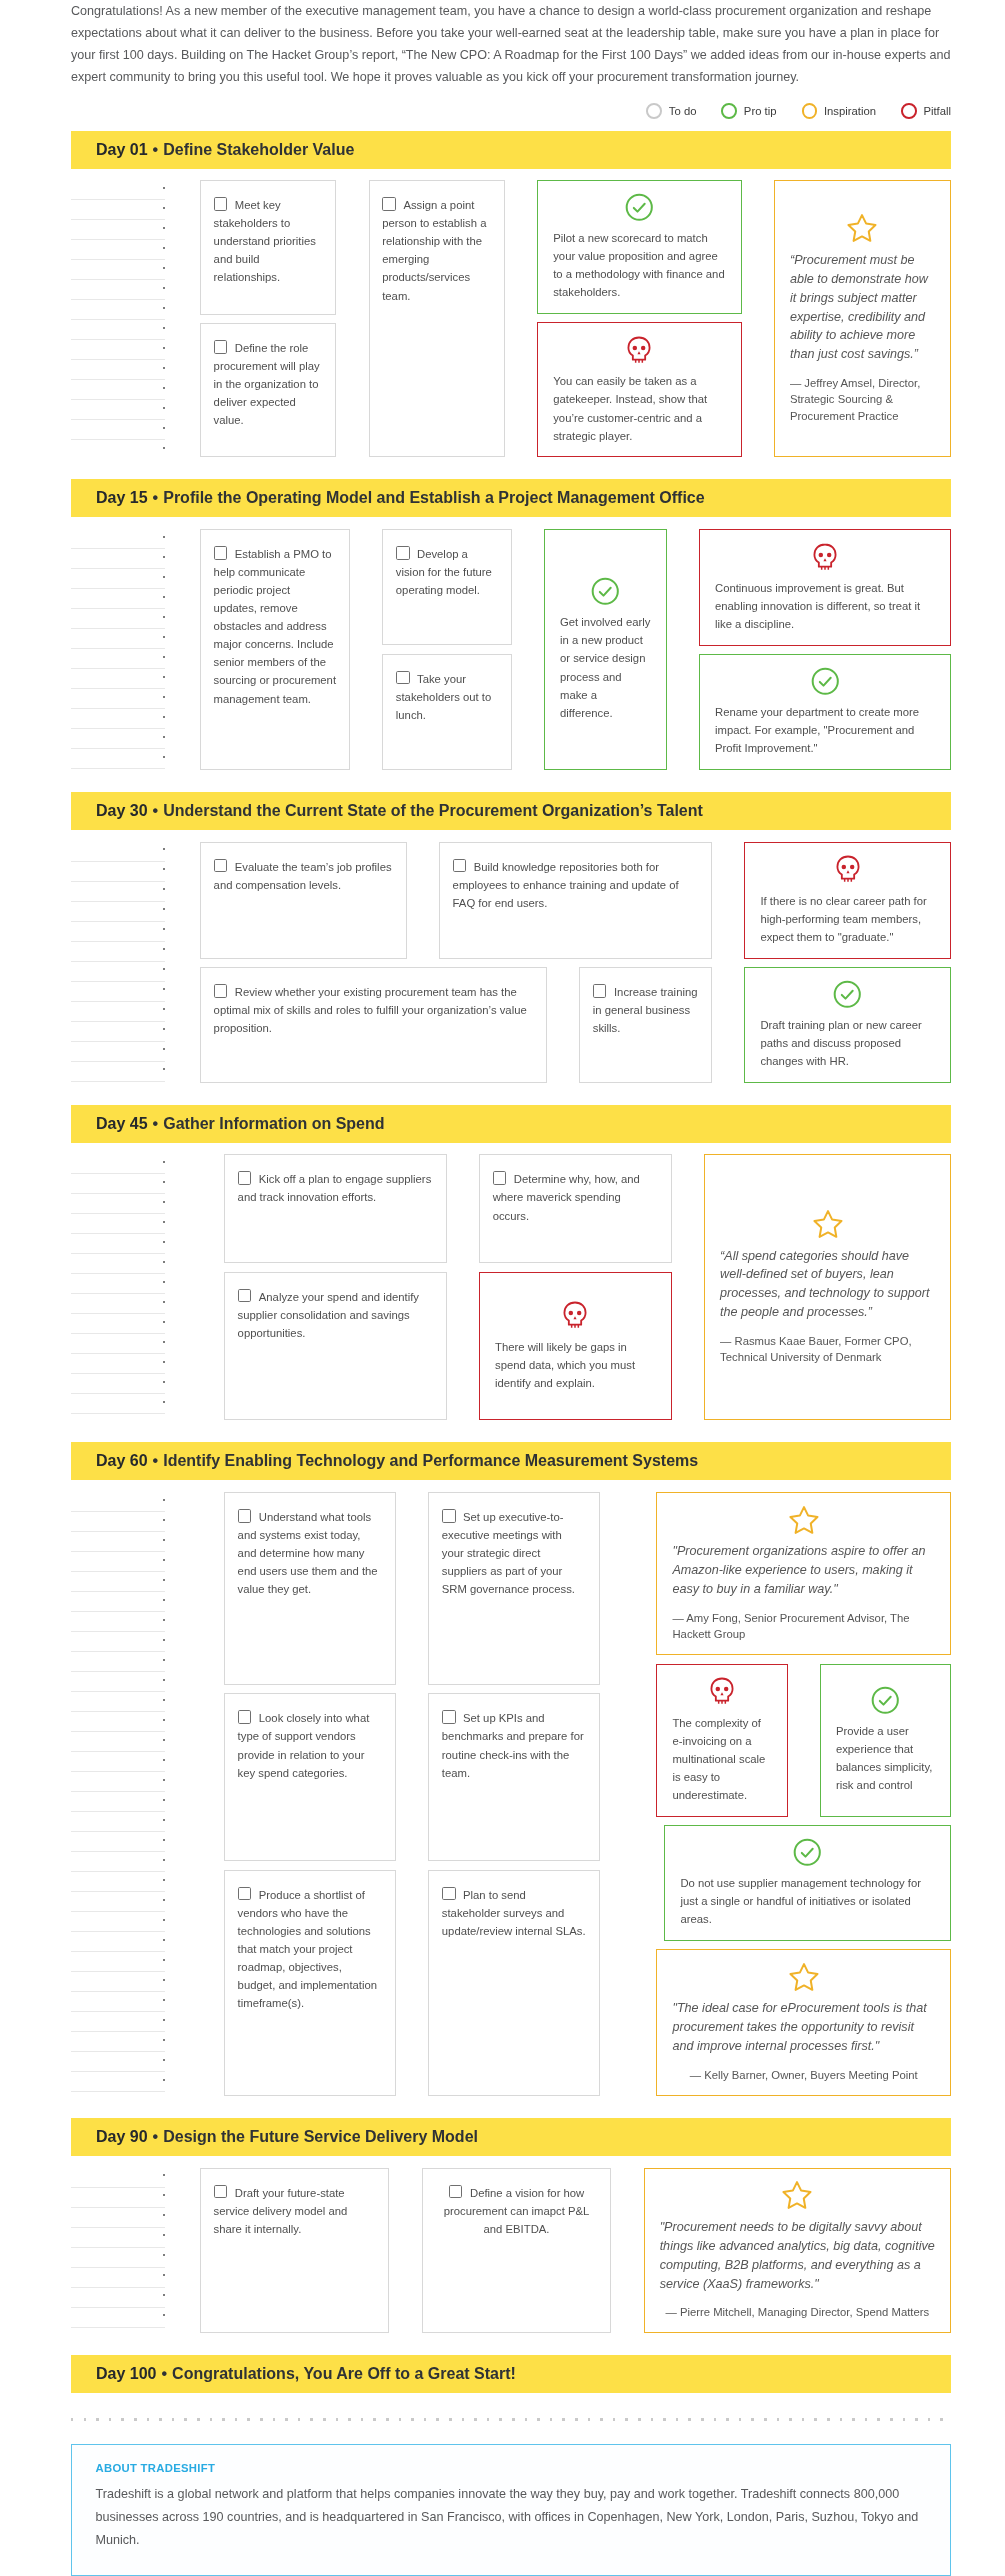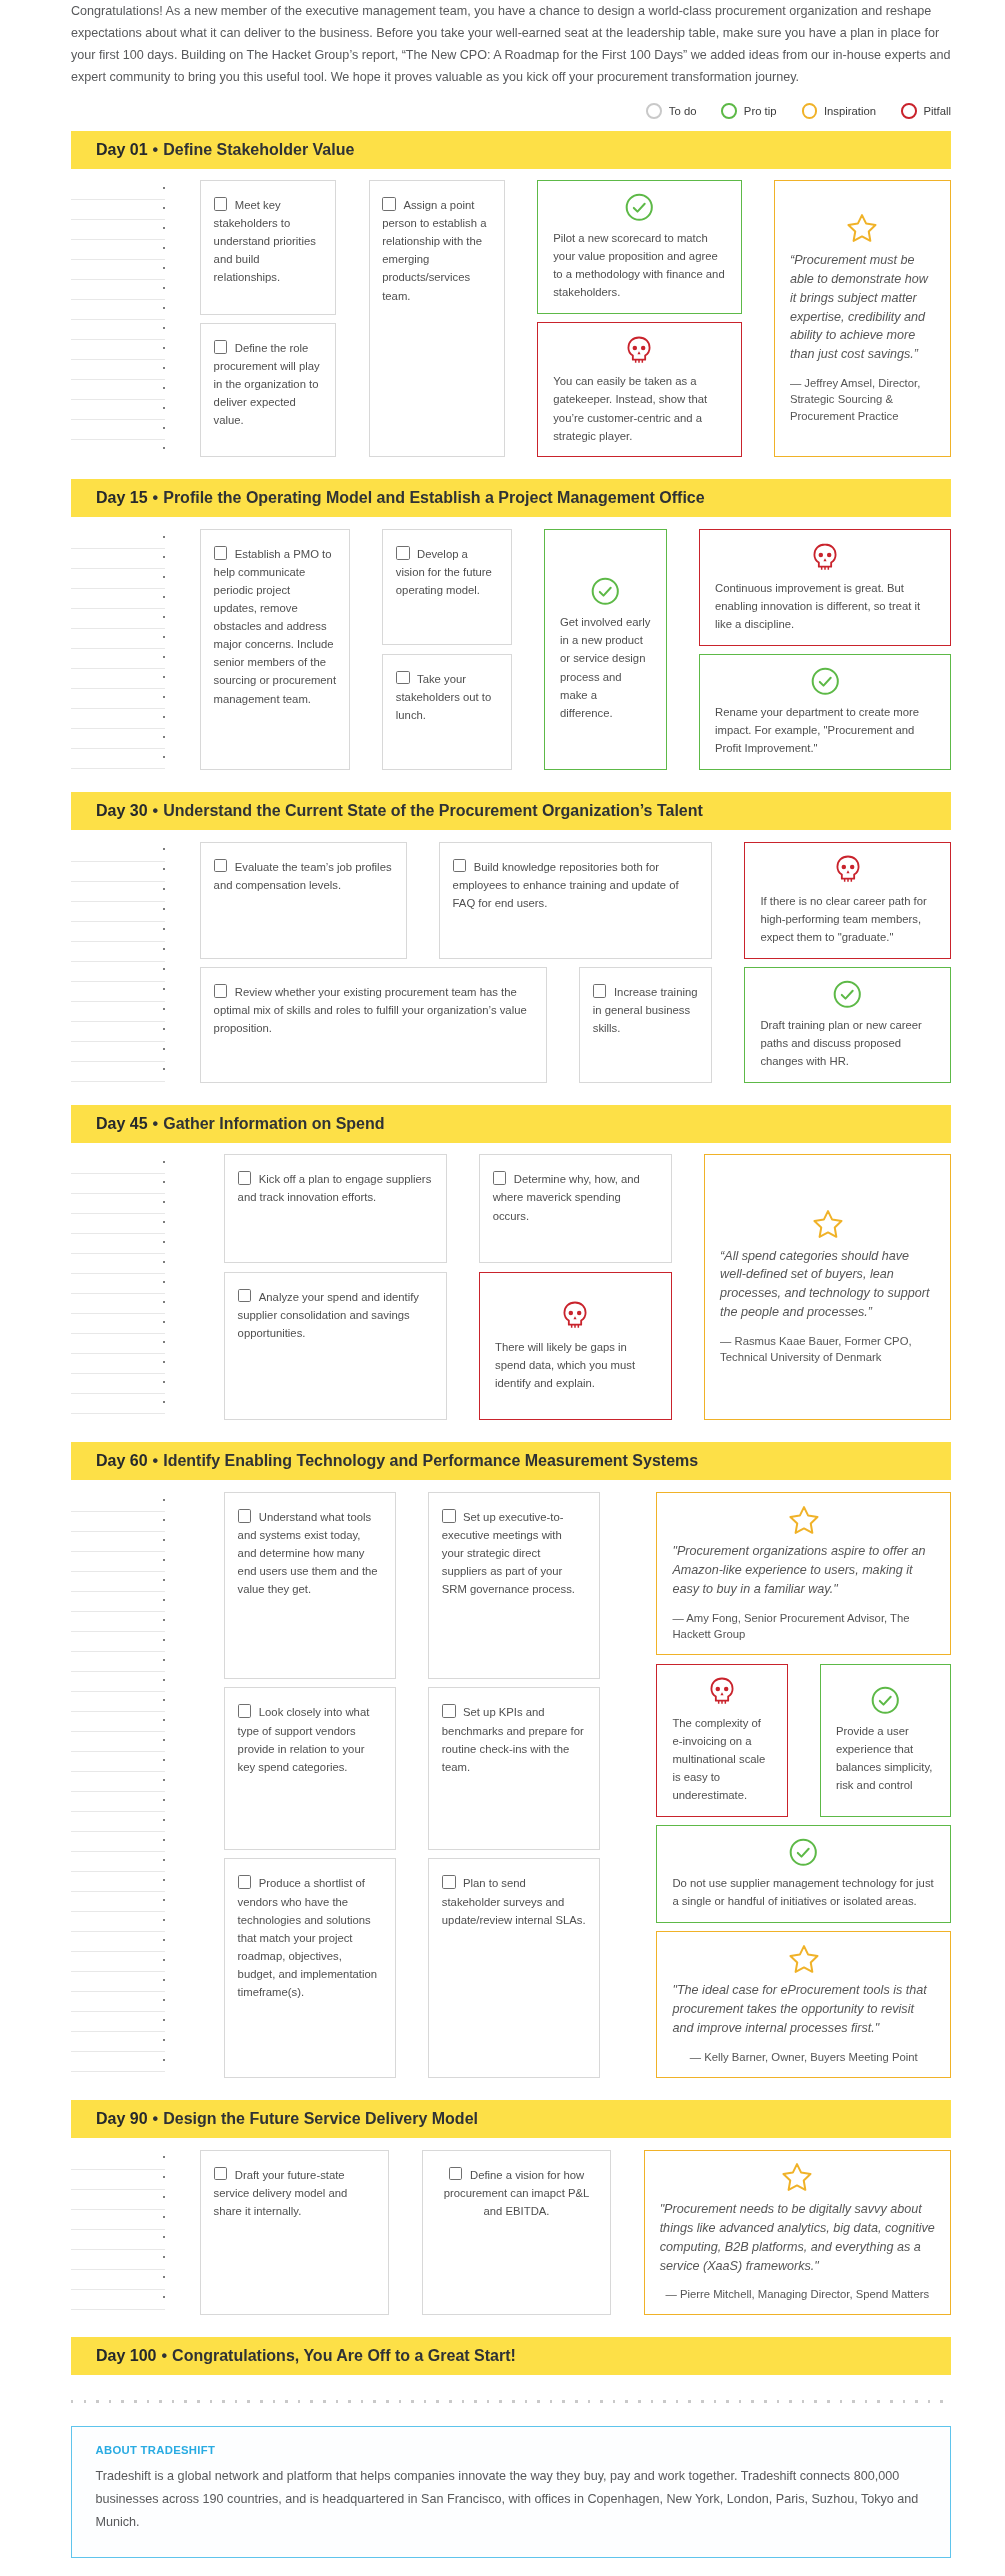--- a/index.html
+++ b/index.html
@@ -323,21 +323,21 @@
                       <div class="cell" style="flex-basis: 49%;">
                         <div class="card tipbox protip">
                           <span class="tip-icon"><svg width="28.5" height="28.5" viewBox="0 0 34 34">
                               <circle cx="17" cy="17" r="15" fill="none" stroke="#5db947" stroke-width="2.4"></circle>
                               <path d="M10.5 17.8l4.4 4.4 8.6-9.4" fill="none" stroke="#5db947" stroke-width="2.4" stroke-linecap="round" stroke-linejoin="round"></path>
                             </svg></span>
                           <div>Provide a user experience that balances simplicity, risk and control</div>
                         </div>
                       </div>
                     </div>
-                    <div class="row" style="flex-grow: 0.72;">
+                    <div class="row" style="flex-grow: 0.72; margin-left: 8px;">
                       <div class="cell" style="flex-basis: 100%;">
                         <div class="card tipbox protip">
                           <span class="tip-icon"><svg width="28.5" height="28.5" viewBox="0 0 34 34">
                               <circle cx="17" cy="17" r="15" fill="none" stroke="#5db947" stroke-width="2.4"></circle>
                               <path d="M10.5 17.8l4.4 4.4 8.6-9.4" fill="none" stroke="#5db947" stroke-width="2.4" stroke-linecap="round" stroke-linejoin="round"></path>
                             </svg></span>
                           <div>Do not use supplier management technology for just a single or handful of initiatives or isolated areas.</div>
                         </div>
                       </div>
                     </div>

